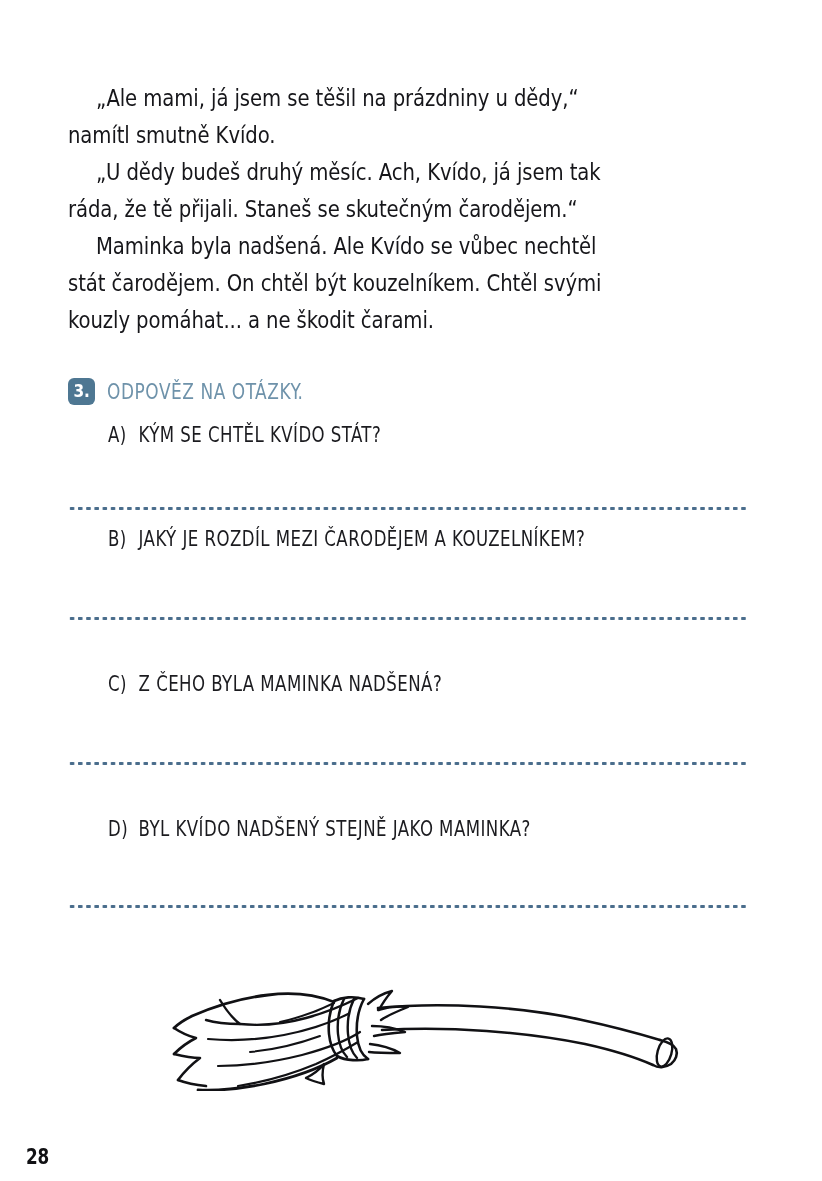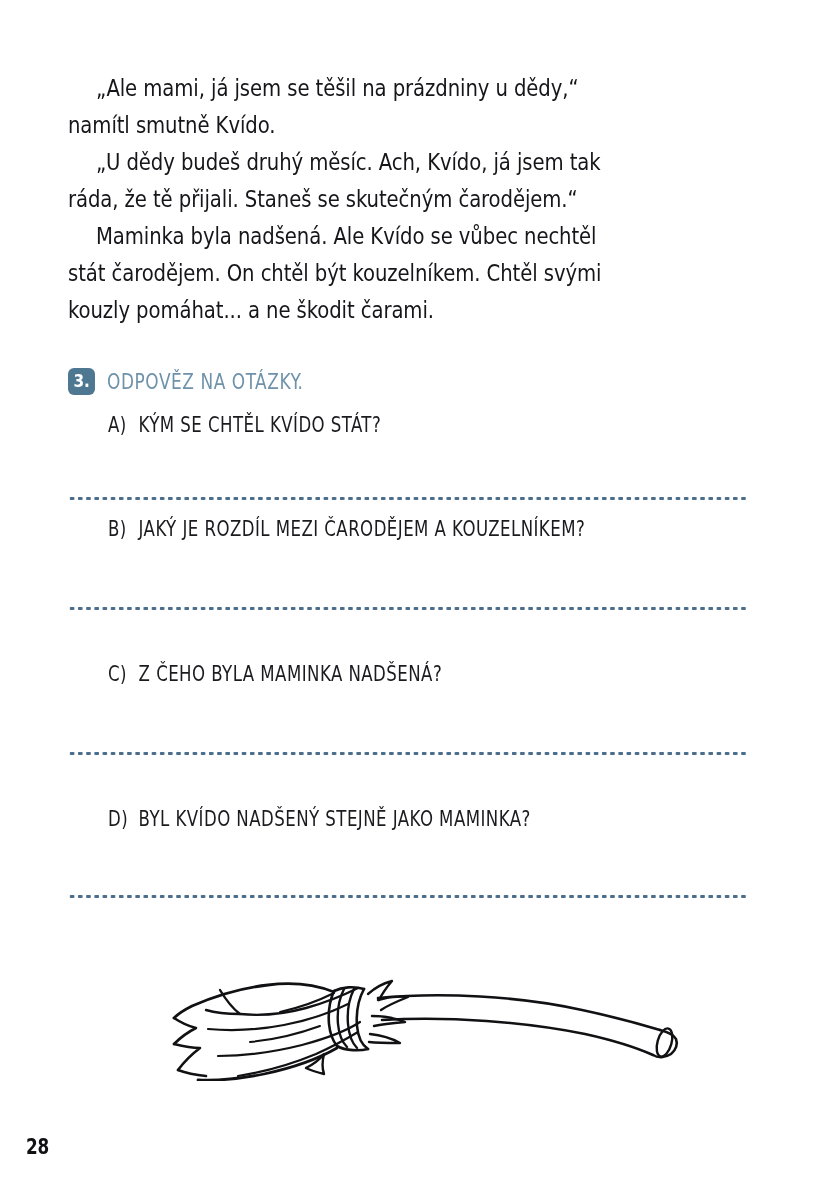--- a/index.html
+++ b/index.html
@@ -11,21 +11,21 @@
     width: 822px;
     height: 1181px;
     position: relative;
     overflow: hidden;
     font-family: "Liberation Sans", sans-serif;
   }
 
   
   #page {
     position: absolute;
-    left: 0; top: 8px;
+    left: 0; top: 18px;
     width: 822px;
     height: 932px;
     background: #ffffff;
   }
 
   
   .story {
     position: absolute;
     left: 68px;
     top: 62px;

